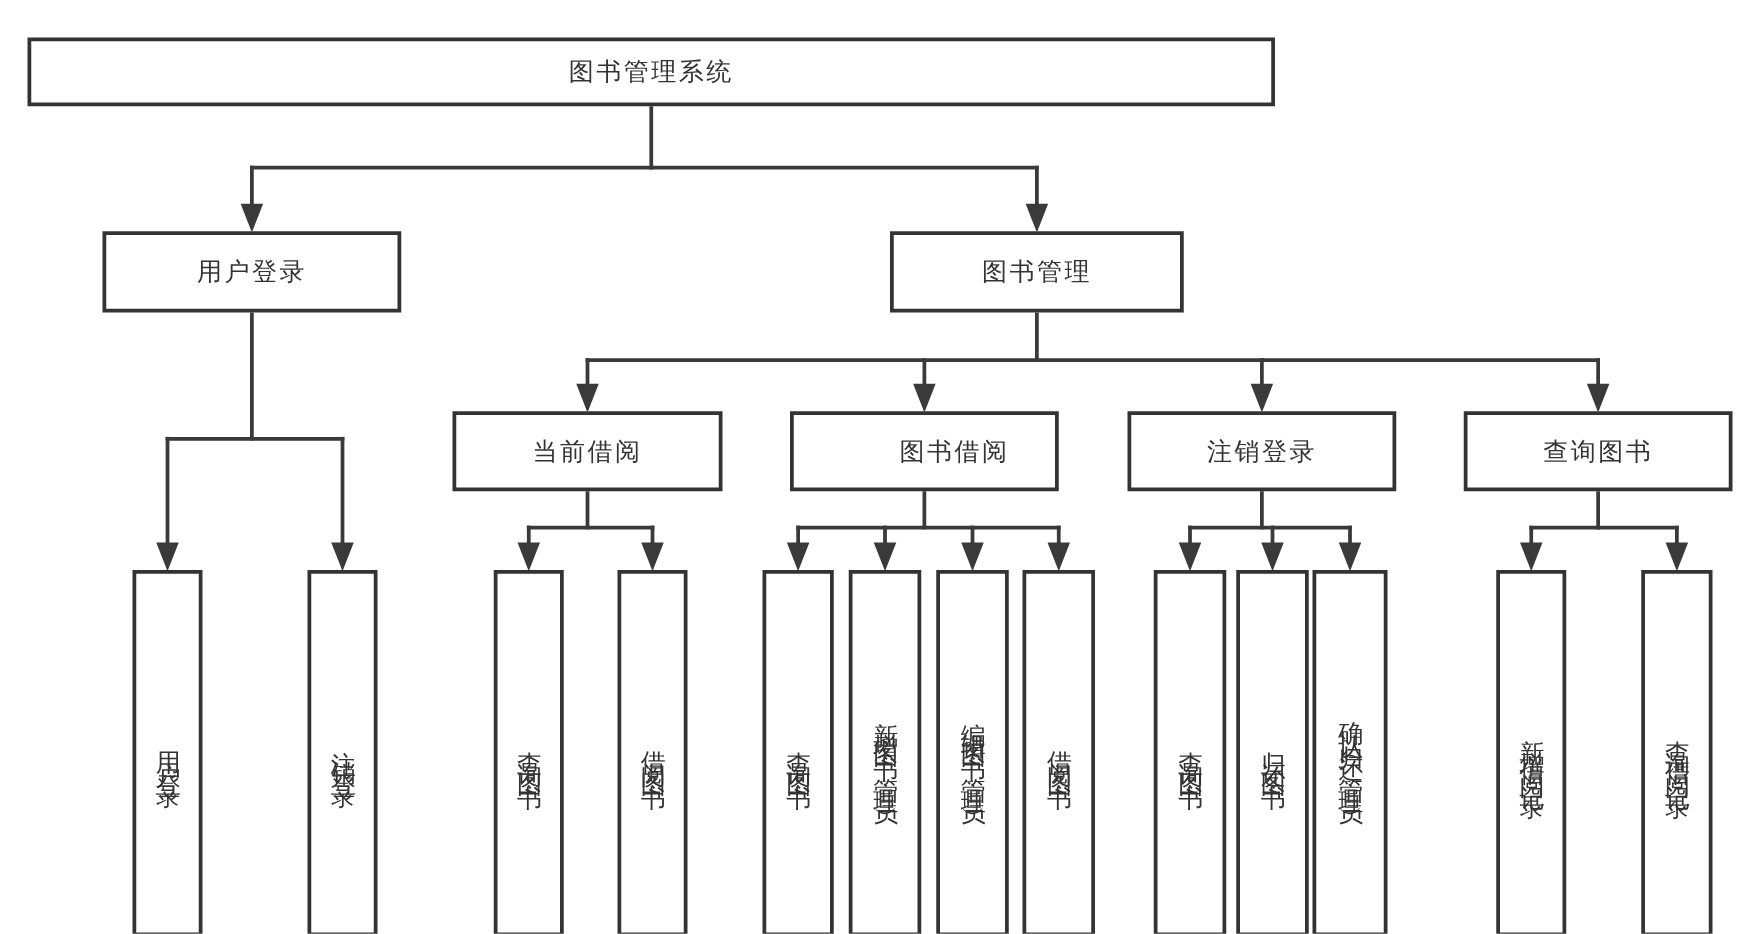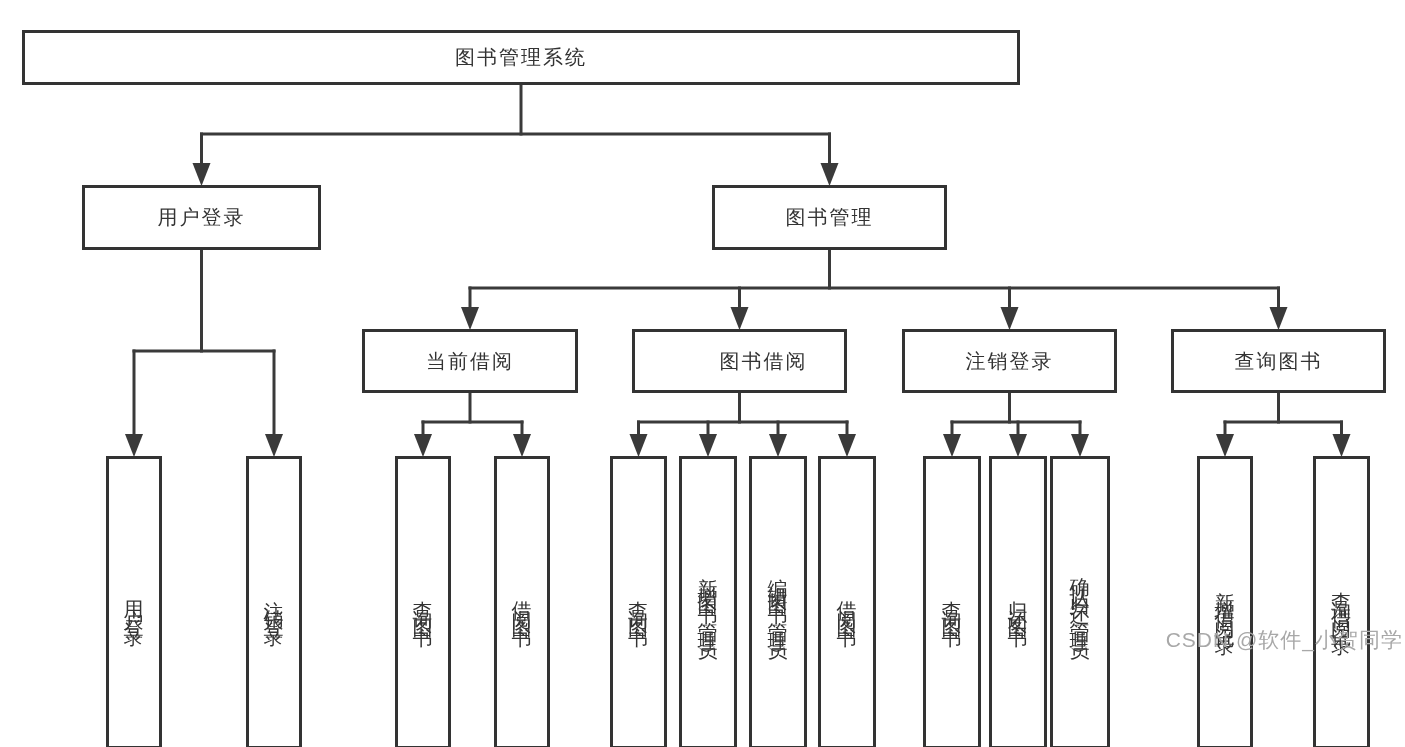--- a/index.html
+++ b/index.html
@@ -144,14 +144,13 @@
       <div class="node v" style="left: 1050px; top: 440px; width: 60px; height: 293px;">
         <span class="lbl">确认归还（管理员）</span>
       </div>
       <div class="node v" style="left: 1197px; top: 440px; width: 56px; height: 293px;">
         <span class="lbl">新增借阅记录</span>
       </div>
       <div class="node v" style="left: 1313px; top: 440px; width: 57px; height: 293px;">
         <span class="lbl">查询借阅记录</span>
       </div>
     </div>
-  <div id="watermark">CSDN @软件_小贺同学</div>
 </div>
 
 </body></html>

